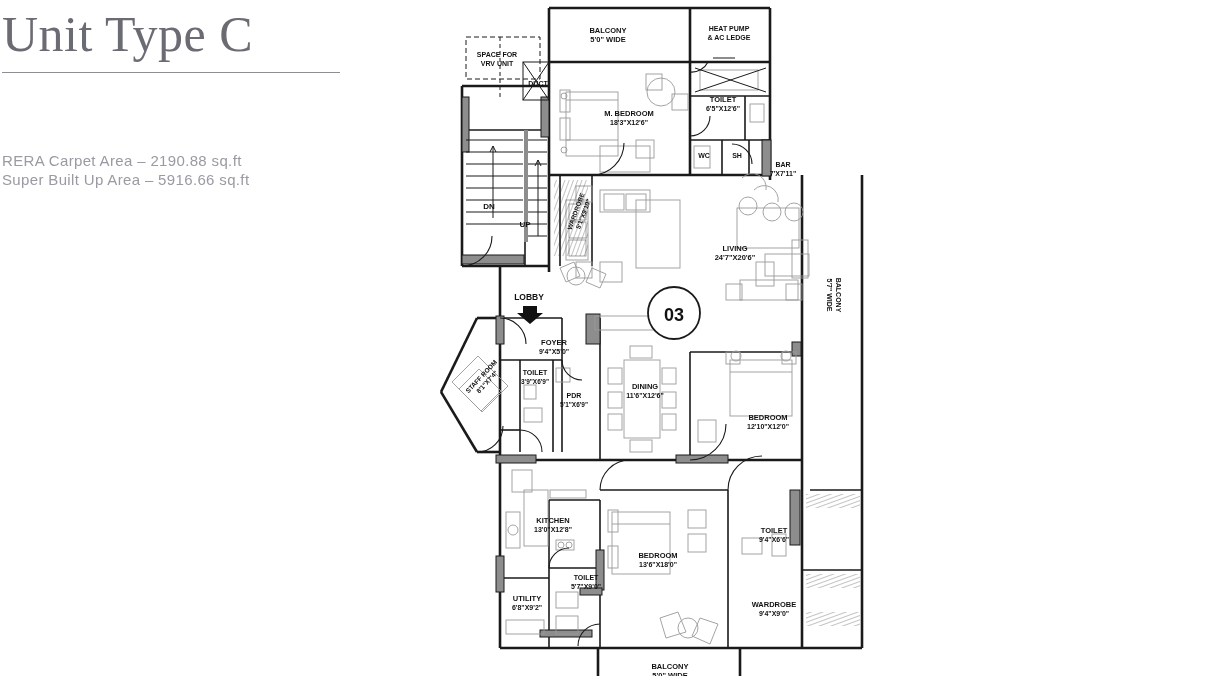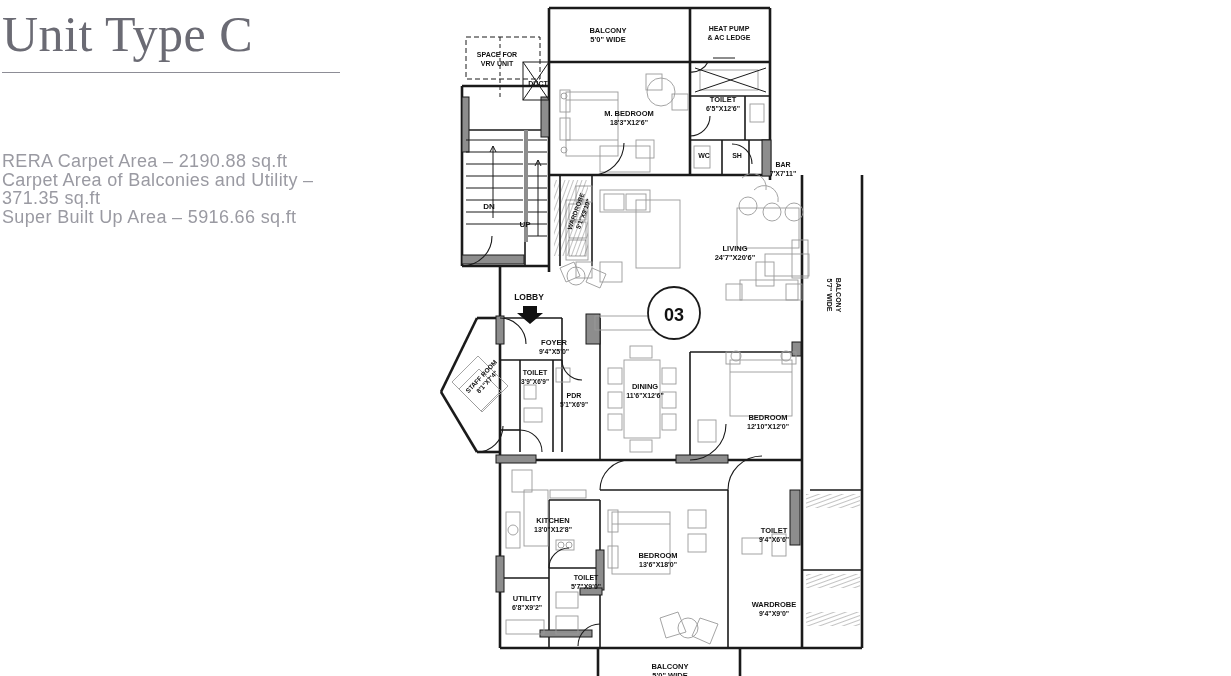--- a/index.html
+++ b/index.html
@@ -9,37 +9,36 @@
   
   #info-panel{position:absolute;left:0;top:0;width:360px;height:676px;}
   #unit-title{position:absolute;left:2px;top:6px;font-family:"Liberation Serif",serif;
      font-size:50px;line-height:56px;color:#6b6b74;font-weight:400;letter-spacing:.5px;}
   #title-rule{position:absolute;left:2px;top:72px;width:338px;height:1px;background:#8d8d96;}
   #subtitle-block{position:absolute;left:2px;top:94px;width:350px;color:#8a8a92;
      font-size:12.6px;line-height:21px;letter-spacing:.45px;}
   #subtitle-block .bold{color:#5d5d66;font-weight:bold;}
   #subtitle-block sup{font-size:8.5px;}
   #area-block{position:absolute;left:2px;top:152px;width:350px;color:#9a9aa2;
-     font-size:18px;line-height:18.5px;letter-spacing:.35px;}
+     font-size:15px;line-height:18.5px;letter-spacing:.35px;}
 
   
   #plan{position:absolute;left:440px;top:0;width:460px;height:676px;}
   #plan svg{display:block;}
 </style>
 </head>
 <body>
 
 <div id="info-panel">
   <div id="unit-title">Unit Type C</div>
   <div id="title-rule"></div>
 
 
   <div id="area-block">
     <div>RERA Carpet Area – 2190.88 sq.ft</div>
-    <div>Carpet Area of Balconies and Utility – 371.35 sq.ft</div>
     <div>Super Built Up Area – 5916.66 sq.ft</div>
   </div>
 </div>
 
 <div id="plan">
 <svg width="460" height="676" viewBox="440 0 460 676" xmlns="http://www.w3.org/2000/svg">
 
   <defs>
     <pattern id="hatch" width="4" height="4" patternUnits="userSpaceOnUse" patternTransform="rotate(70)">
       <line x1="0" y1="0" x2="0" y2="4" stroke="#333" stroke-width="0.7"></line>

